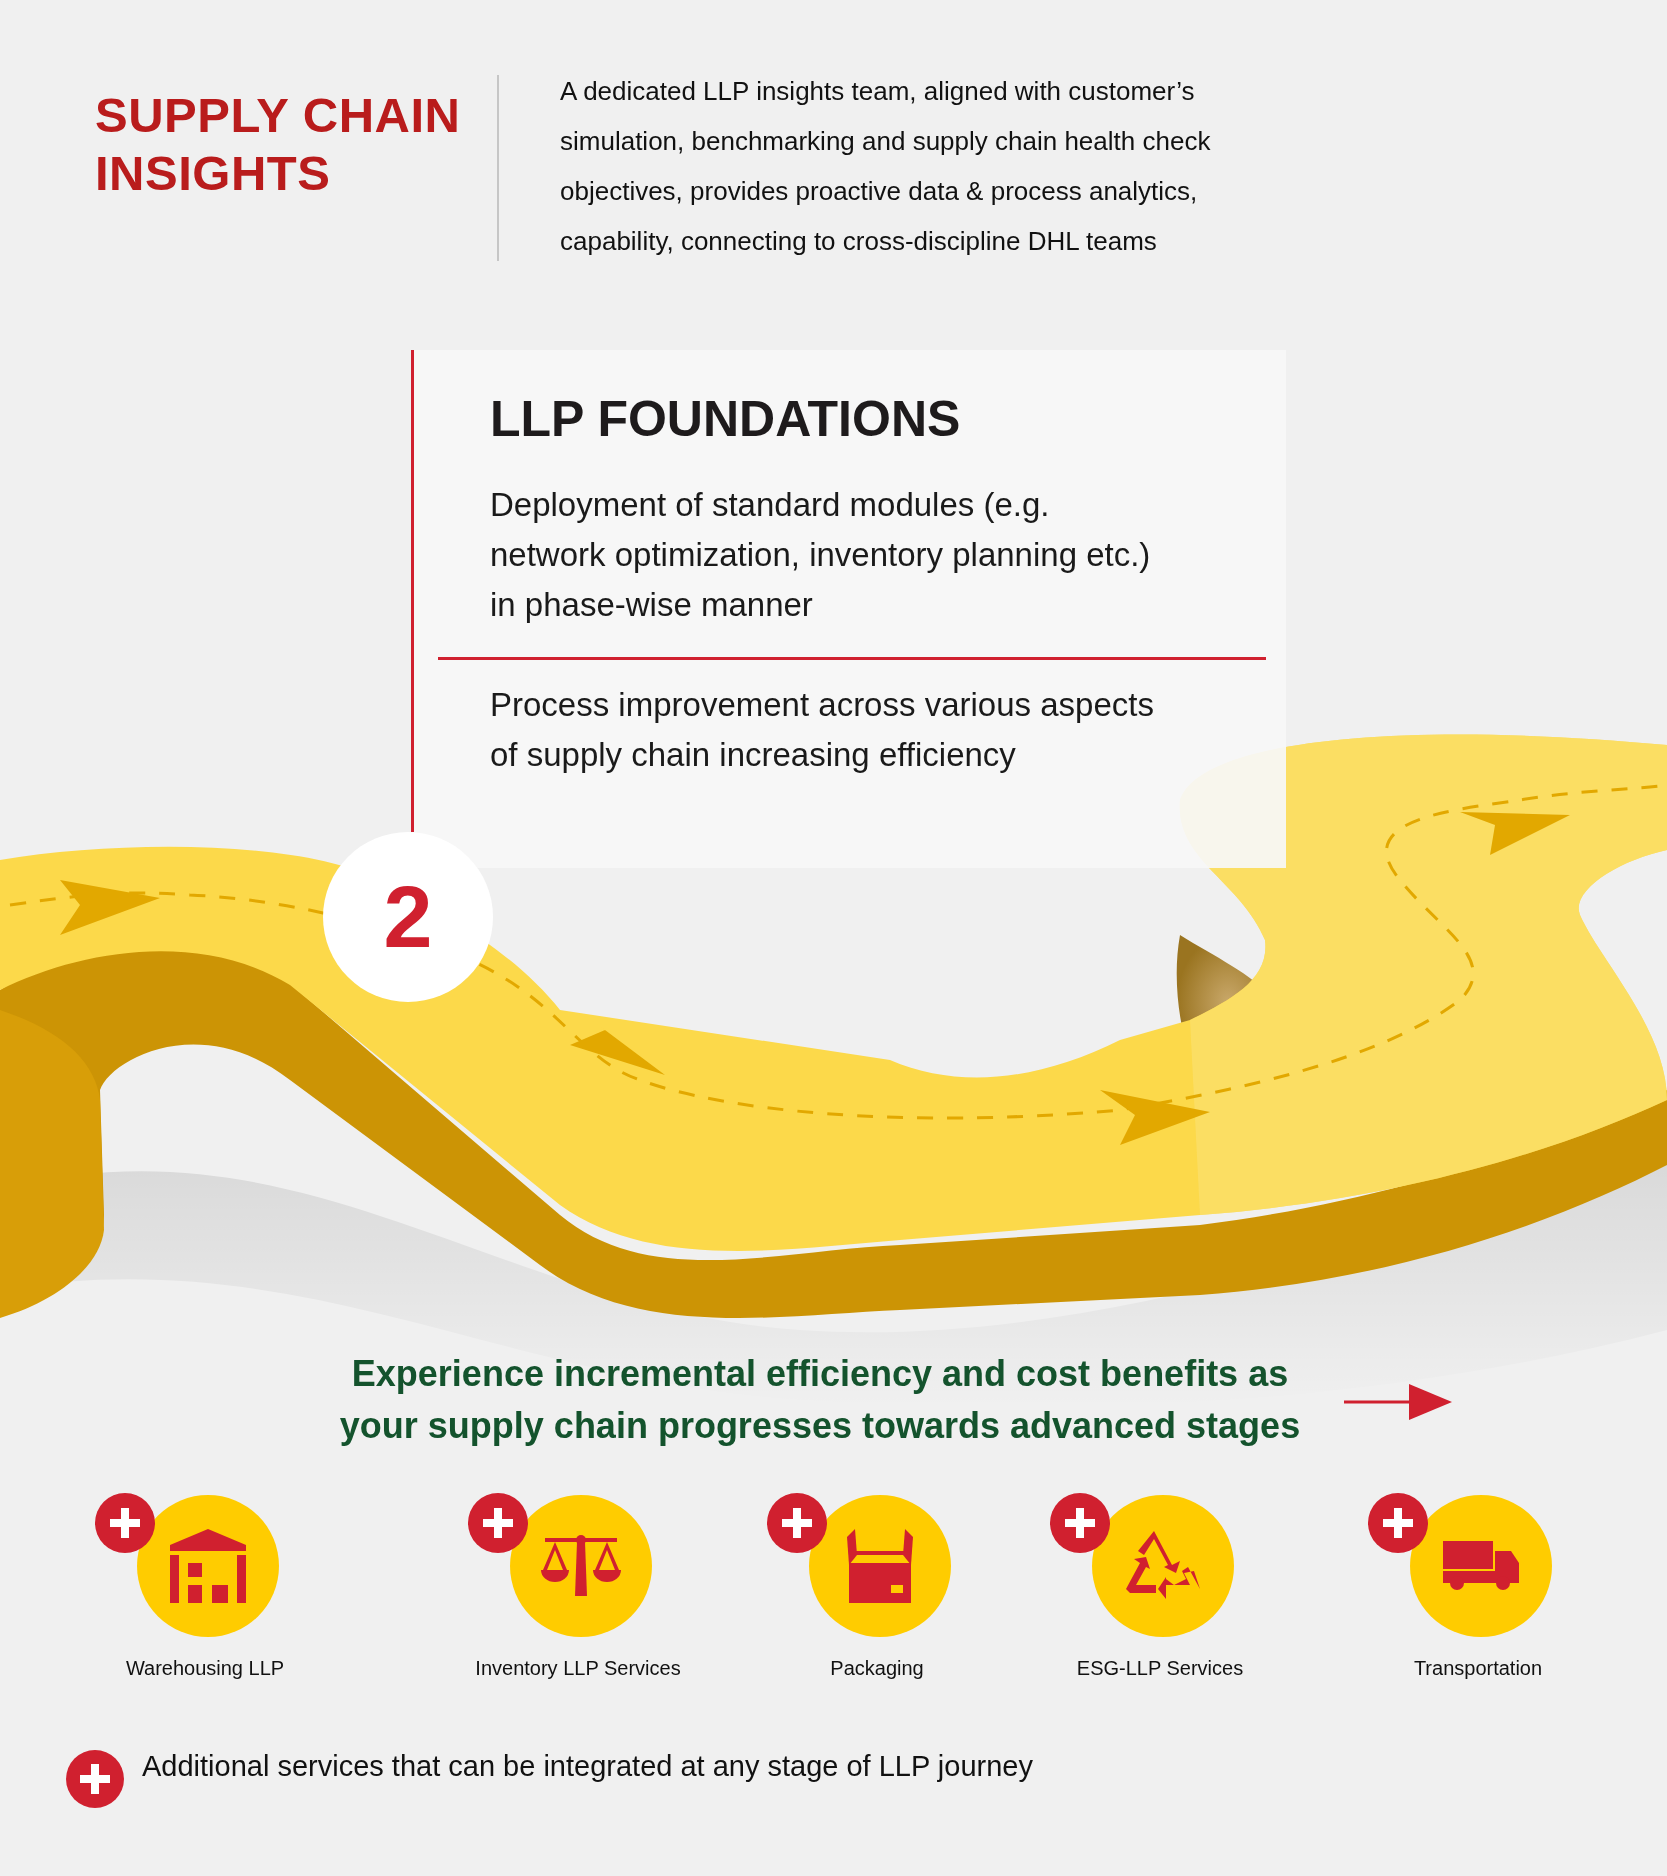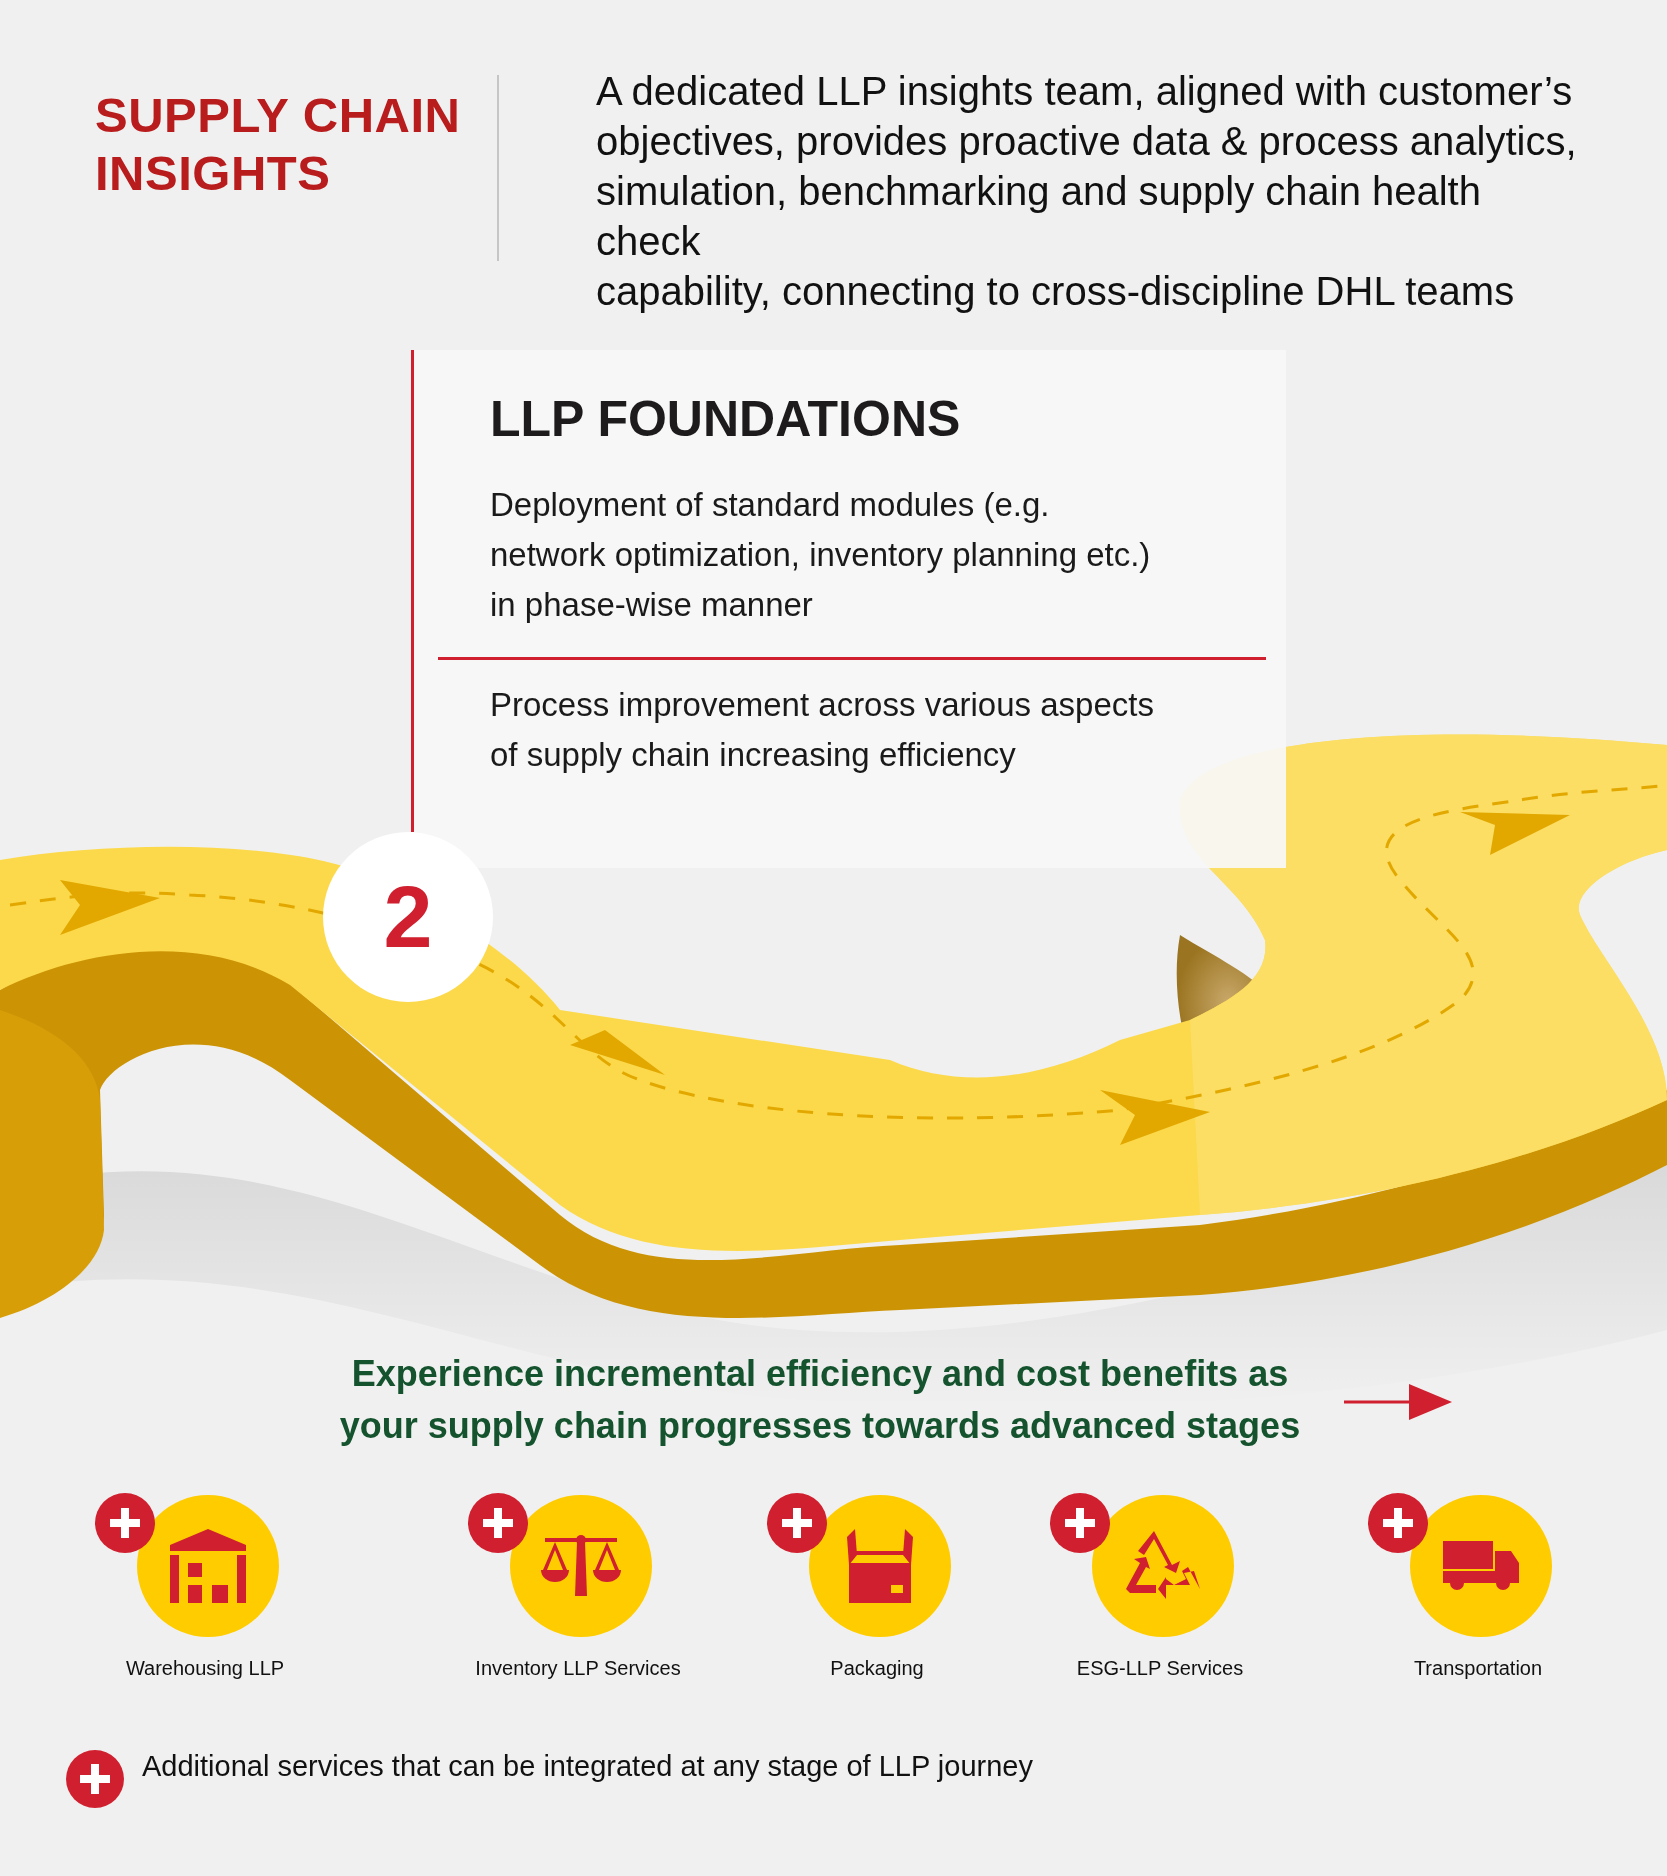--- a/index.html
+++ b/index.html
@@ -1,20 +1,20 @@
 <!DOCTYPE html>
 <html><head>
 <meta charset="utf-8">
 <style>
   * { box-sizing: border-box; margin: 0; padding: 0; }
   html, body { width: 1667px; height: 1876px; background: #f0f0f0; overflow: hidden; }
   body { position: relative; font-family: "Liberation Sans", "DejaVu Sans", sans-serif; color: #1a1a1a; }
   .title { position: absolute; left: 95px; top: 86px; font-size: 49px; font-weight: 700; line-height: 58px; letter-spacing: 0.5px; color: #b91c1c; }
   .vdiv { position: absolute; left: 497px; top: 75px; width: 2px; height: 186px; background: #c6c6c6; }
-  .intro { position: absolute; left: 560px; top: 66px; width: 1000px; font-size: 40px; line-height: 50px; color: #111; margin-left: 36px; }
+  .intro { position: absolute; left: 560px; top: 66px; width: 1000px; font-size: 26px; line-height: 50px; color: #111; }
   .road { position: absolute; left: 0; top: 0; width: 1667px; height: 1876px; }
   .card { position: absolute; left: 412px; top: 350px; width: 874px; height: 518px; background: rgba(248,248,248,0.93); }
   .card-redline { position: absolute; left: 411px; top: 350px; width: 3px; height: 482px; background: #d0202f; }
   .card-title { position: absolute; left: 490px; top: 390px; font-size: 50px; font-weight: 700; color: #1e1b1c; }
   .card-p1 { position: absolute; left: 490px; top: 480px; width: 770px; font-size: 33px; line-height: 50px; }
   .card-hr { position: absolute; left: 438px; top: 657px; width: 828px; height: 3px; background: #d0202f; }
   .card-p2 { position: absolute; left: 490px; top: 680px; width: 770px; font-size: 33px; line-height: 50px; }
   .badge { position: absolute; left: 323px; top: 832px; width: 170px; height: 170px; border-radius: 50%; background: #fff; display: flex; align-items: center; justify-content: center; font-size: 88px; font-weight: 700; color: #d0202f; }
   .tagline { position: absolute; left: 280px; top: 1348px; width: 1080px; text-align: center; font-size: 36px; font-weight: 700; line-height: 52px; color: #14532d; }
   .tag-arrow { position: absolute; left: 1344px; top: 1382px; }
@@ -29,22 +29,22 @@
 </head>
 <body>
 
 <div class="title">
   <div>SUPPLY CHAIN</div>
   <div>INSIGHTS</div>
 </div>
 <div class="vdiv"></div>
 <div class="intro">
   <div>A dedicated LLP insights team,  aligned with customer’s</div>
+  <div>simulation, benchmarking and supply chain health check</div>
   <div>objectives, provides proactive data &amp; process analytics,</div>
-  <div>simulation, benchmarking and supply chain health check</div>
   <div>capability, connecting to cross-discipline DHL teams</div>
 </div>
 
 <svg class="road" viewBox="0 0 1667 1876" xmlns="http://www.w3.org/2000/svg">
   <defs>
     <linearGradient id="shadowG" x1="0" y1="0" x2="0" y2="1">
       <stop offset="0" stop-color="#000" stop-opacity="0.10"></stop>
       <stop offset="1" stop-color="#000" stop-opacity="0"></stop>
     </linearGradient>
     <radialGradient id="innerG" cx="0.5" cy="0.5" r="0.5">

